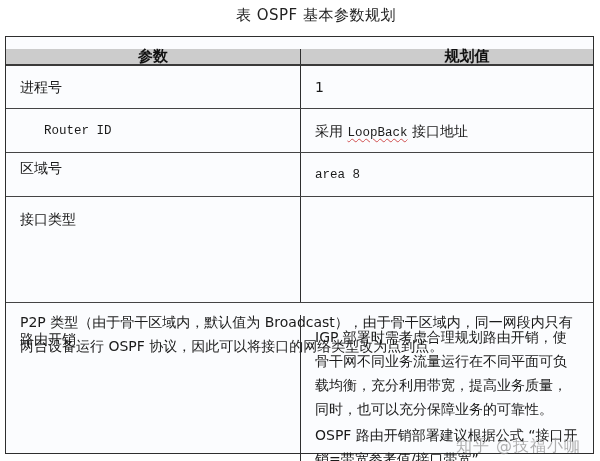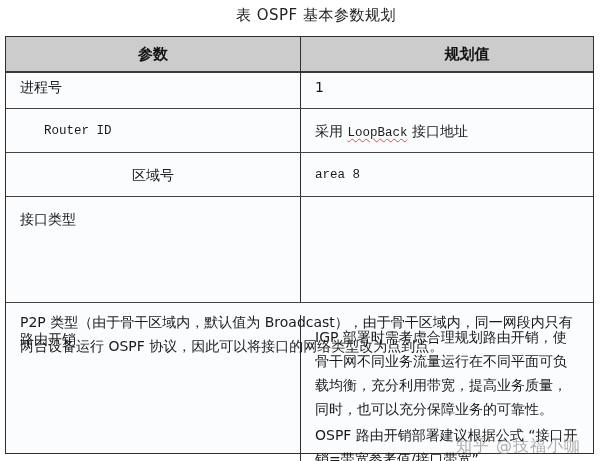--- a/index.html
+++ b/index.html
@@ -99,21 +99,21 @@
       letter-spacing: 1px;
     }
   </style>
 </head>
 <body>
 
 <div class="caption">表 OSPF 基本参数规划</div>
 
 <div class="table">
 
-  <div class="row header" style="top:0; height:36px;gap:40px;">
+  <div class="row header" style="top:12px; height:17px;gap:40px;">
     <div class="cell param">参数</div>
     <div class="cell value">规划值</div>
   </div>
 
   <div class="row" style="top:28px; height:44px;">
     <div class="cell param">
       <span class="text" style="top:10px;">进程号</span>
     </div>
     <div class="cell value">
       <span class="text" style="top:10px;">1</span>
@@ -124,21 +124,21 @@
     <div class="cell param">
       <span class="text mono" style="top:10px;margin-left:24px;">Router ID</span>
     </div>
     <div class="cell value">
       <span class="text" style="top:10px;"><span>采用 </span><span class="mono spell">LoopBack</span><span> 接口地址</span></span>
     </div>
   </div>
 
   <div class="row" style="top:116px; height:44px;">
     <div class="cell param">
-      <span class="text" style="top:10px;text-align:center;">区域号</span>
+      <span class="text" style="top:3px;">区域号</span>
     </div>
     <div class="cell value">
       <span class="text mono" style="top:10px;">area 8</span>
     </div>
   </div>
 
   <div class="row" style="top:160px; height:106px;flex-direction:column;">
     <div class="cell param">
       <span class="text" style="top:10px;">接口类型</span>
     </div>

